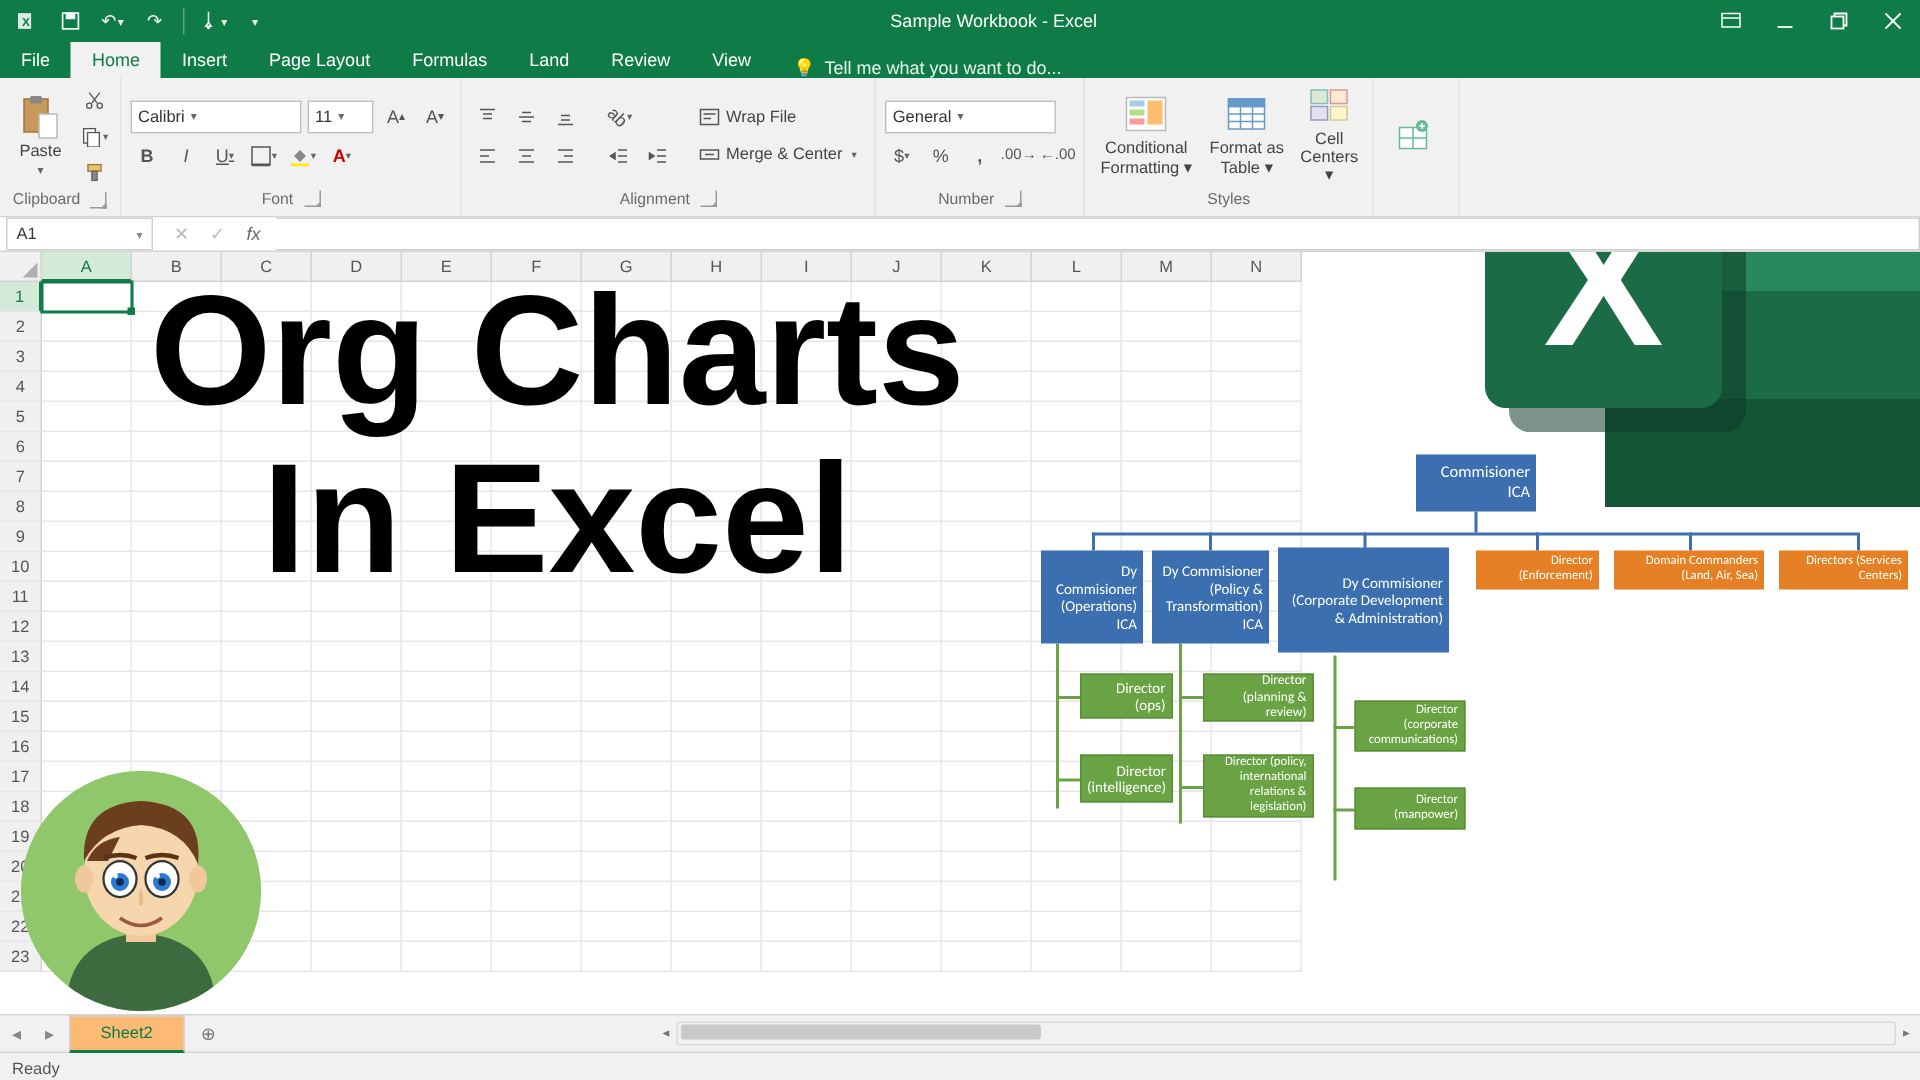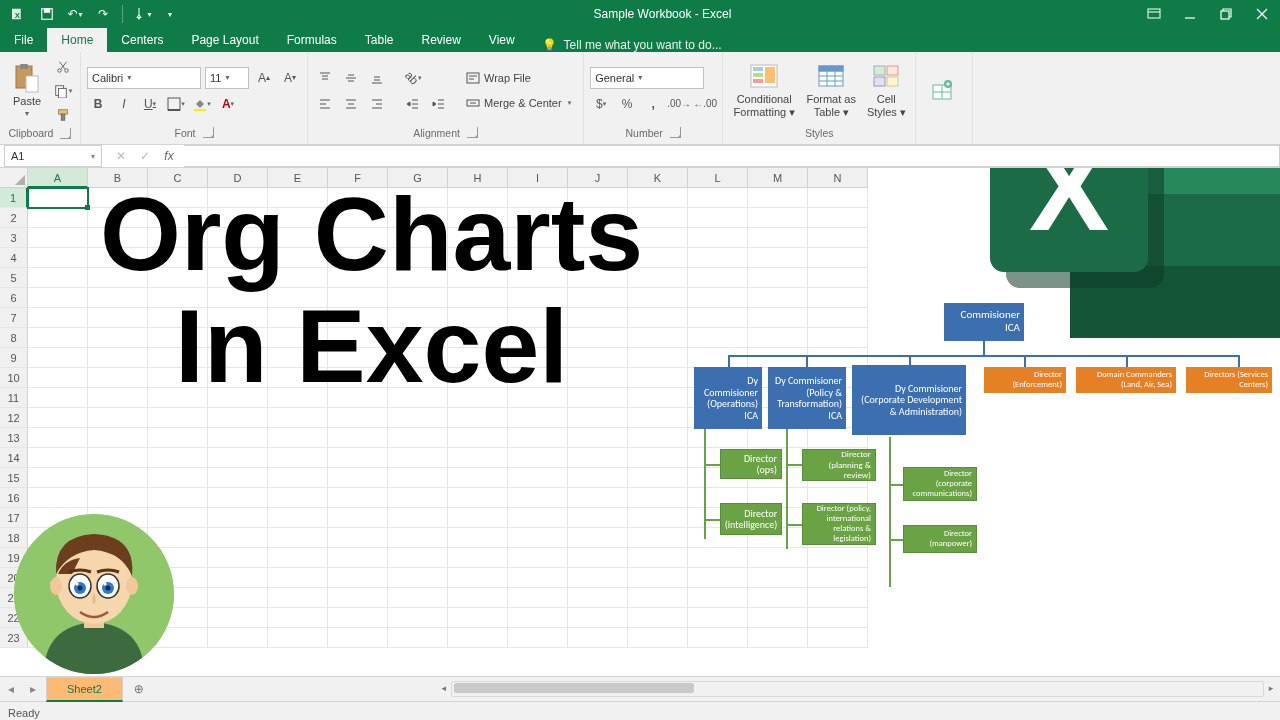--- a/index.html
+++ b/index.html
@@ -131,24 +131,24 @@
           <line x1="1" y1="1" x2="11" y2="11"></line>
           <line x1="11" y1="1" x2="1" y2="11"></line>
         </svg>
       </div>
   </div>
 </div>
 
 <div class="tabsrow">
   <div class="file-tab">File</div>
   <div class="ribbon-tab active">Home</div>
-  <div class="ribbon-tab">Centers</div>
+  <div class="ribbon-tab">Insert</div>
   <div class="ribbon-tab">Page Layout</div>
   <div class="ribbon-tab">Formulas</div>
-  <div class="ribbon-tab">Table</div>
+  <div class="ribbon-tab">Land</div>
   <div class="ribbon-tab">Review</div>
   <div class="ribbon-tab">View</div>
   <div class="tell-me">
     <span>💡</span>
     <span>Tell me what you want to do...</span>
   </div>
 </div>
 
 <div class="ribbon">
 
@@ -388,21 +388,21 @@
       </div>
       <div class="big-btn" style="width:46px">
         <div class="ico">
             <svg width="26" height="24" viewBox="0 0 26 24">
               <rect x="1" y="1" width="11" height="9" fill="#d9e9d4" stroke="#8bb"></rect>
               <rect x="14" y="1" width="11" height="9" fill="#fde9d4" stroke="#d99"></rect>
               <rect x="1" y="12" width="11" height="9" fill="#e4e0f0" stroke="#99b"></rect>
               <rect x="14" y="12" width="11" height="9" fill="#fff4cc" stroke="#cc9"></rect>
             </svg>
           </div>
-        <span style="text-align:center;line-height:1.1"><span>Cell Styles</span> ▾</span>
+        <span style="text-align:center;line-height:1.1"><span>Cell Centers</span> ▾</span>
       </div>
     </div>
     <div class="group-label">
         <span>Styles</span>
       </div>
   </div>
 
   <div class="group" style="overflow:hidden;width:44px">
     <div class="group-body">
       <div class="big-btn" style="width:40px">

